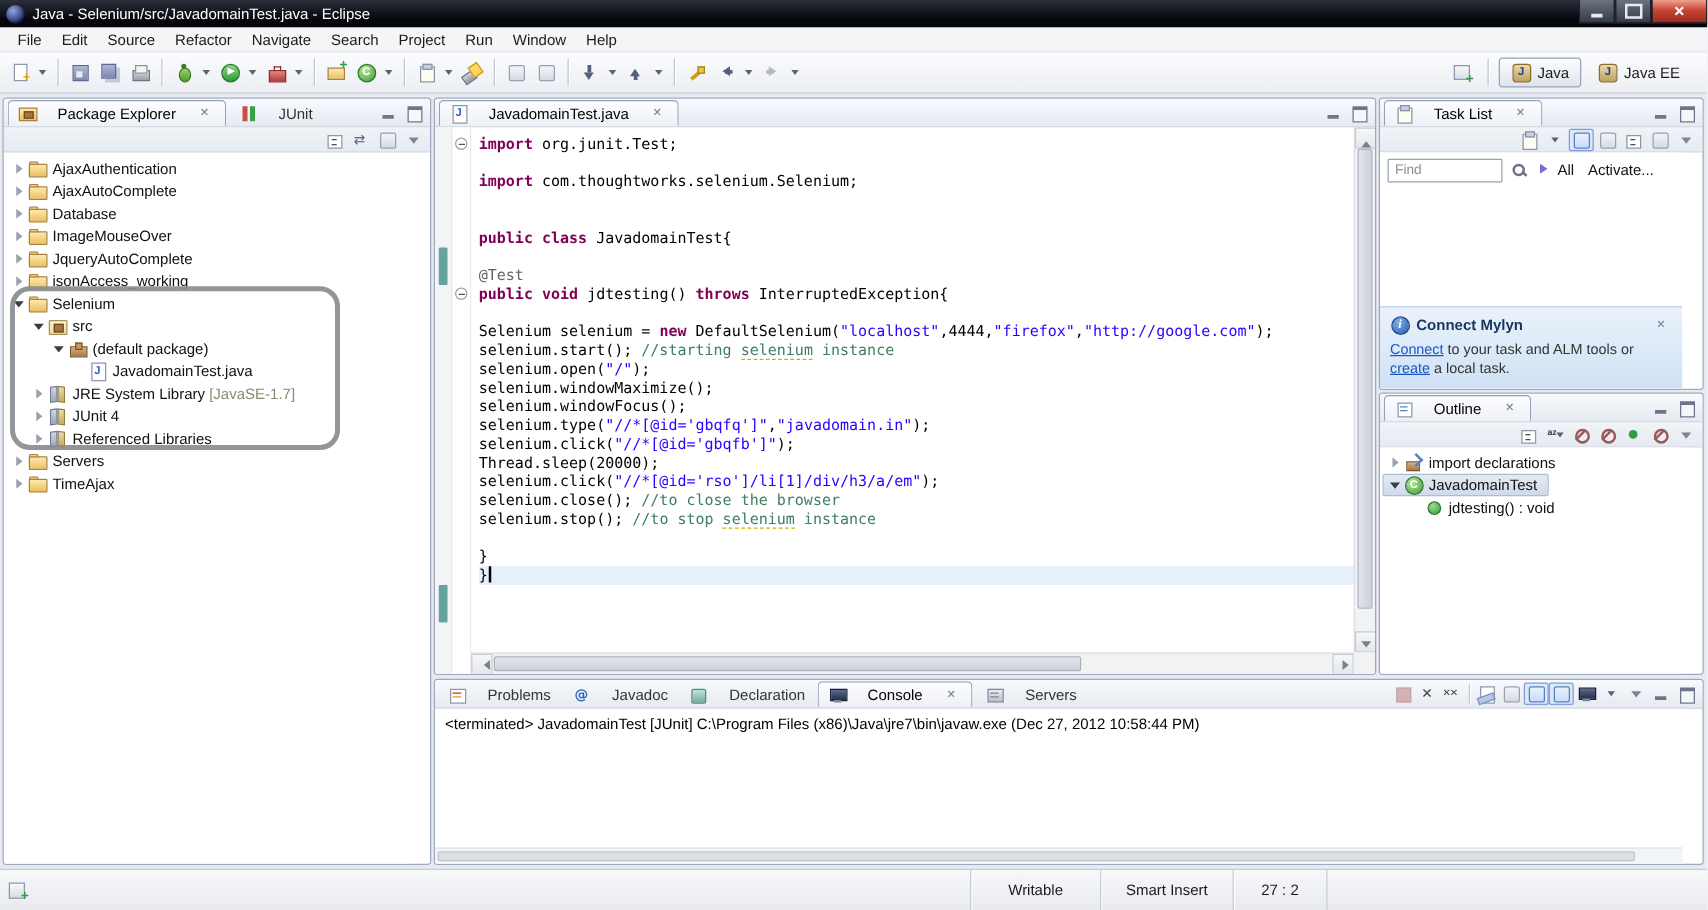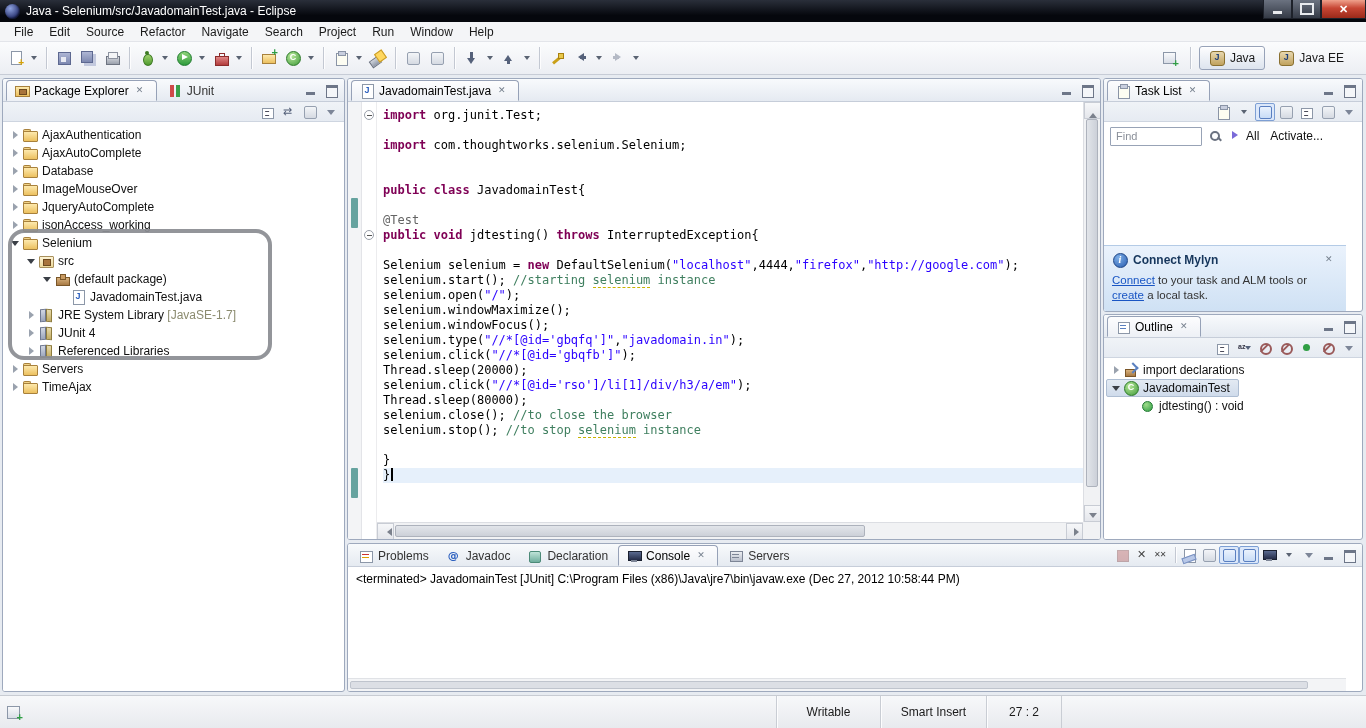--- a/index.html
+++ b/index.html
@@ -30,21 +30,21 @@
 #persp-wrap{margin-left:auto;display:flex;align-items:center;gap:3px;padding-right:8px}
 .persp{display:flex;align-items:center;gap:5px;padding:3px 9px;border-radius:3px;border:1px solid transparent}
 .persp.active{background:linear-gradient(#fdfdfe,#dde4ee);border-color:#97a2b8;box-shadow:inset 0 1px 0 #fff}
 .persp-label{white-space:nowrap}
 
 
 #workspace{position:absolute;top:75px;left:0;right:0;height:620px;background:#e7ebf1}
 .panel{position:absolute;background:#fff;border:1px solid #9ea9bd;border-radius:3px;overflow:hidden}
 .phdr{height:23px;background:linear-gradient(#f8fafc,#e5eaf1);border-bottom:1px solid #c6cdd9;display:flex;align-items:flex-end}
 .ptabs{display:flex;align-items:flex-end;height:23px}
-.vtab{display:flex;align-items:center;gap:4px;height:21px;margin:0 0 0 3px;padding:0 7px;border-radius:4px 4px 0 0;color:#333;white-space:nowrap}
+.vtab{display:flex;align-items:center;gap:16px;height:21px;margin:0 0 0 3px;padding:0 7px;border-radius:4px 4px 0 0;color:#333;white-space:nowrap}
 .vtab.active{background:linear-gradient(#fdfdfe,#eef1f6);border:1px solid #96a1b7;border-bottom-color:#eef1f6;color:#000}
 .vtab-label{white-space:nowrap}
 .hacts{margin-left:auto;display:flex;align-items:center;padding-right:3px;height:23px}
 .abtn{width:20px;height:18px;display:flex;align-items:center;justify-content:center;border-radius:2px;border:1px solid transparent}
 .abtn.pressed{background:#dce8fa;border:1px solid #7d9fd4}
 .ptoolbar{height:20px;display:flex;justify-content:flex-end;align-items:center;gap:1px;background:linear-gradient(#f0f3f7,#e6ebf2);border-bottom:1px solid #ced5e0;padding:0 3px}
 .pbody{position:absolute;left:0;right:16px;bottom:0;background:#fff;overflow:hidden}
 
 
 .tree{padding:3px 0 0 2px}
@@ -510,21 +510,20 @@
             <div class="cl"></div>
             <div class="cl"><span class="tok-pl">Selenium selenium = </span><span class="tok-kw">new</span><span class="tok-pl"> DefaultSelenium(</span><span class="tok-str">"localhost"</span><span class="tok-pl">,4444,</span><span class="tok-str">"firefox"</span><span class="tok-pl">,</span><span class="tok-str">"http://google.com"</span><span class="tok-pl">);</span></div>
             <div class="cl"><span class="tok-pl">selenium.start(); </span><span class="tok-com">//starting </span><span class="tok-comu">selenium</span><span class="tok-com"> instance</span></div>
             <div class="cl"><span class="tok-pl">selenium.open(</span><span class="tok-str">"/"</span><span class="tok-pl">);</span></div>
             <div class="cl"><span class="tok-pl">selenium.windowMaximize();</span></div>
             <div class="cl"><span class="tok-pl">selenium.windowFocus();</span></div>
             <div class="cl"><span class="tok-pl">selenium.type(</span><span class="tok-str">"//*[@id='gbqfq']"</span><span class="tok-pl">,</span><span class="tok-str">"javadomain.in"</span><span class="tok-pl">);</span></div>
             <div class="cl"><span class="tok-pl">selenium.click(</span><span class="tok-str">"//*[@id='gbqfb']"</span><span class="tok-pl">);</span></div>
             <div class="cl"><span class="tok-pl">Thread.</span><span class="tok-itl">sleep</span><span class="tok-pl">(20000);</span></div>
             <div class="cl"><span class="tok-pl">selenium.click(</span><span class="tok-str">"//*[@id='rso']/li[1]/div/h3/a/em"</span><span class="tok-pl">);</span></div>
-            <div class="cl"><span class="tok-pl">Thread.</span><span class="tok-itl">sleep</span><span class="tok-pl">(80000);</span></div>
             <div class="cl"><span class="tok-pl">selenium.close(); </span><span class="tok-com">//to close the browser</span></div>
             <div class="cl"><span class="tok-pl">selenium.stop(); </span><span class="tok-com">//to stop </span><span class="tok-comu">selenium</span><span class="tok-com"> instance</span></div>
             <div class="cl"></div>
             <div class="cl"><span class="tok-pl">}</span></div>
             <div class="cl current"><span class="tok-pl">}</span><span class="tcaret"></span></div>
           </div>
         <div class="vscroll">
           <div class="ov-mark"></div>
           <div class="sb-up"></div>
           <div class="sb-thumb" style="left:2px;right:2px;top:17px;height:368px"></div>

